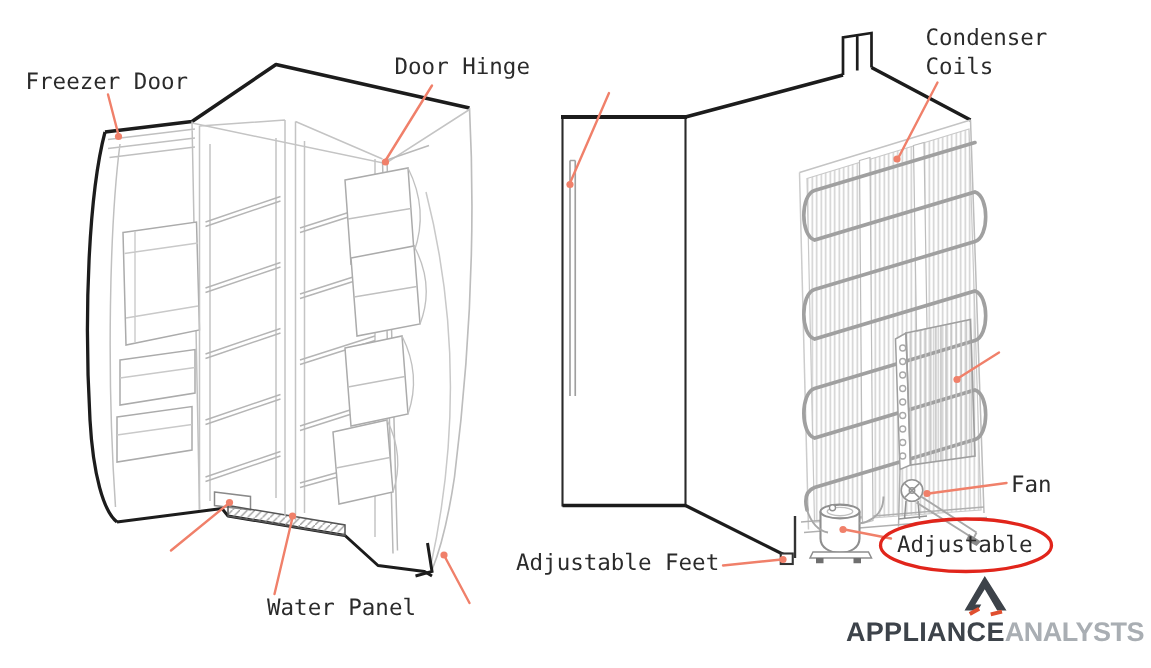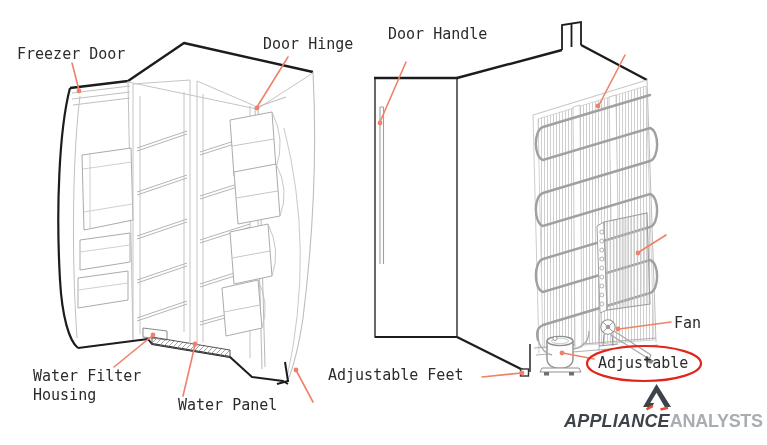--- a/index.html
+++ b/index.html
@@ -23,21 +23,21 @@
   .leader{stroke:var(--leader-line);stroke-width:1.6;fill:none;stroke-linecap:round;}
   .leader-dot{fill:var(--leader-line);stroke:none;}
   .hl{stroke:var(--highlight-circle);stroke-width:2.2;fill:none;}
   .mark{fill:var(--logo-dark);}
   .accent{stroke:var(--logo-accent);stroke-width:2.6;fill:none;}
   .logo-text{
     position:absolute;left:564px;top:411px;
     font-family:"Liberation Sans", sans-serif;font-size:18px;line-height:20px;
     letter-spacing:.2px;white-space:nowrap;
   }
-  .logo-bold{font-weight:700;color:var(--logo-dark);font-style:italic;}
+  .logo-bold{font-weight:700;color:var(--logo-dark);}
   .logo-light{font-weight:700;color:var(--logo-light);letter-spacing:-0.3px;}
 </style>
 </head>
 <body>
 
 <div class="stage">
 
   <svg width="767" height="445" viewBox="0 0 767 445">
     <defs>
       <pattern id="fins" width="3" height="6" patternUnits="userSpaceOnUse">
@@ -189,25 +189,24 @@
 
     <g>
       <path class="mark" d="M643,407 L656.5,384 L671,407 L664.8,407 L656.5,392.8 L650.2,403 L654.2,403 L651.8,407 Z"></path>
       <path class="accent" d="M646.5,409.3 L652.8,405.8"></path>
       <path class="accent" d="M660.5,409.6 L668,407.8"></path>
     </g>
   </svg>
 
   <div class="lbl" style="left:263px;top:35px;">Door Hinge</div>
   <div class="lbl" style="left:17px;top:45px;">Freezer Door</div>
-  <div class="lbl" style="left:388px;top:25px;">Door Handle</div>
+  <div class="lbl" style="left:617px;top:16px;">Condenser
+Coils</div>
   <div class="lbl" style="left:674px;top:314px;">Fan</div>
   <div class="lbl" style="left:598px;top:354px;">Adjustable</div>
-  <div class="lbl" style="left:328px;top:366px;">Adjustable Feet</div>
-  <div class="lbl" style="left:33px;top:367px;">Water Filter
-Housing</div>
+  <div class="lbl" style="left:344px;top:366px;">Adjustable Feet</div>
   <div class="lbl" style="left:178px;top:396px;">Water Panel</div>
 
   <div class="logo-text">
     <span class="logo-bold">APPLIANCE</span><span class="logo-light">ANALYSTS</span>
   </div>
 
 </div>
 
 </body></html>

